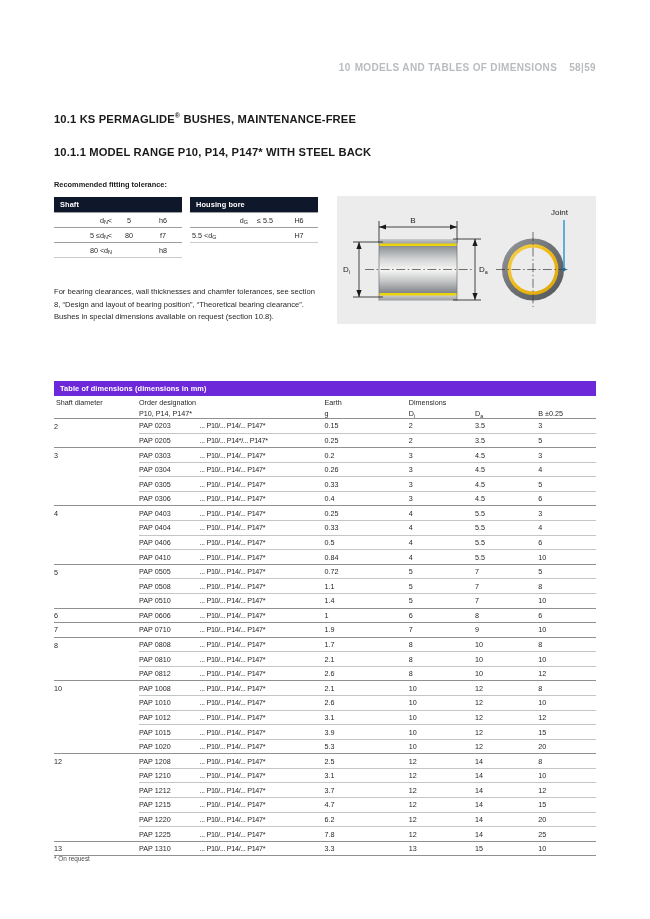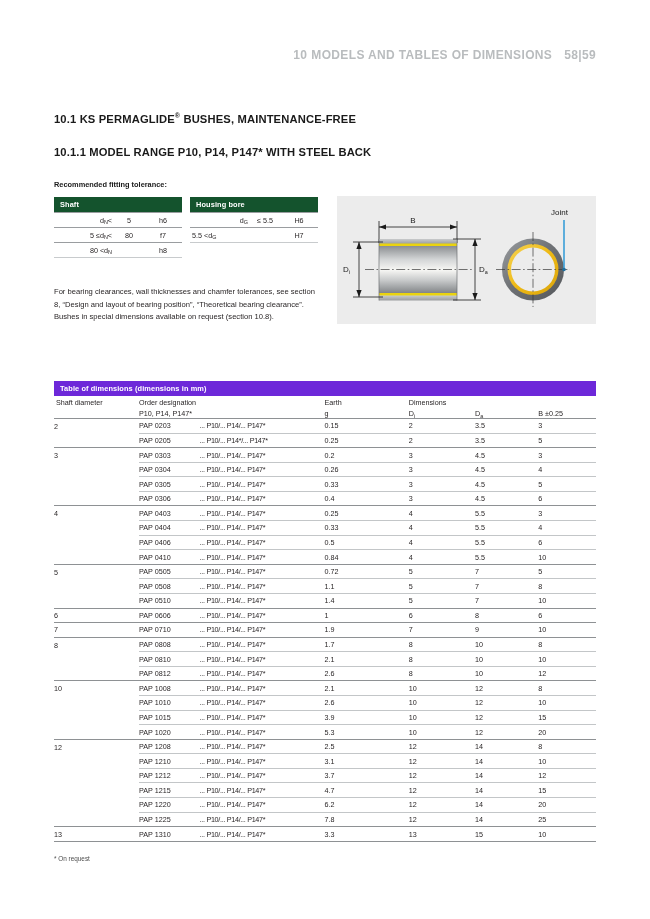--- a/index.html
+++ b/index.html
@@ -12,23 +12,23 @@
     background: #ffffff;
     font-family: "Liberation Sans", sans-serif;
     color: #231f20;
     position: relative;
     overflow: hidden;
   }
 
   
   .page-header {
     position: absolute;
-    top: 48px;
+    top: 62px;
     right: 54px;
-    font-size: 12px;
+    font-size: 10px;
     letter-spacing: 0.35px;
     color: #b9bcbe;
     font-weight: 600;
     white-space: nowrap;
   }
   .page-header .chap-num { margin-right: 4px; }
   .page-header .folio { margin-left: 12px; }
 
   
   .heading-1 {
@@ -64,21 +64,21 @@
   .tol-table {
     position: absolute;
     border-collapse: collapse;
     font-size: 7.2px;
     color: #231f20;
   }
   .tol-shaft   { left: 54px;  top: 197px; width: 128px; }
   .tol-housing { left: 190px; top: 197px; width: 128px; }
 
   .tol-table .thead-cell {
-    background: #14532d;
+    background: #0f172a;
     color: #ffffff;
     font-weight: bold;
     font-size: 7.4px;
     padding: 3px 5px 3px 6px;
     text-align: left;
     letter-spacing: 0.1px;
   }
   .tol-table td {
     padding: 2.5px 2px;
     border-bottom: 0.8px solid #9a9da0;
@@ -505,20 +505,29 @@
           <td class="shaft-cell"></td>
           <td>PAP 1010</td>
           <td class="dots">... P10/... P14/... P147*</td>
           <td>2.6</td>
           <td>10</td>
           <td>12</td>
           <td>10</td>
         </tr>
         <tr class="sub-row">
           <td class="shaft-cell"></td>
+          <td>PAP 1012</td>
+          <td class="dots">... P10/... P14/... P147*</td>
+          <td>3.1</td>
+          <td>10</td>
+          <td>12</td>
+          <td>12</td>
+        </tr>
+        <tr class="sub-row">
+          <td class="shaft-cell"></td>
           <td>PAP 1015</td>
           <td class="dots">... P10/... P14/... P147*</td>
           <td>3.9</td>
           <td>10</td>
           <td>12</td>
           <td>15</td>
         </tr>
         <tr class="sub-row">
           <td class="shaft-cell"></td>
           <td>PAP 1020</td>

